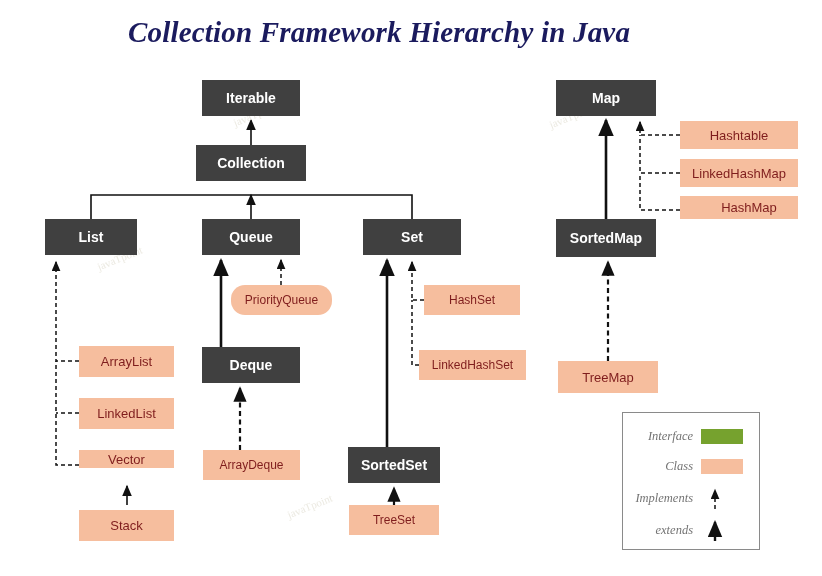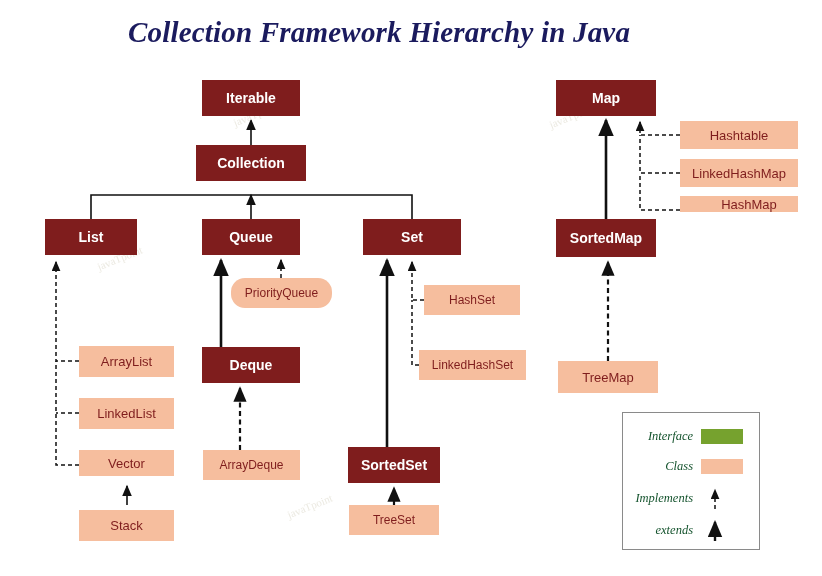--- a/index.html
+++ b/index.html
@@ -36,21 +36,21 @@
     box-sizing: border-box;
     display: flex;
     align-items: center;
     justify-content: center;
     text-align: center;
     font-size: 13px;
     color: #3b2a12;
     white-space: nowrap;
   }
   .iface {
-    background: #7f1d1d;
+    background: #404040;
     color: #ffffff;
     font-weight: bold;
     font-size: 14px;
   }
   .cls {
     background: #f6be9e;
     color: #7f1d1d;
     font-weight: normal;
     font-size: 13px;
   }
@@ -102,21 +102,21 @@
     display: flex;
     align-items: center;
   }
   .legend-label {
     width: 78px;
     text-align: right;
     padding-right: 8px;
     font-family: "Liberation Serif", serif;
     font-style: italic;
     font-size: 12.5px;
-    color: #14532d;
+    color: #737373;
     box-sizing: border-box;
   }
   .swatch {
     width: 42px;
     height: 15px;
   }
   .sw-iface { background: #76a22e; }
   .sw-cls { background: #f6be9e; }
   .legend-arrow {
     position: relative;
@@ -186,27 +186,27 @@
   <div class="node iface" style="left:45px;  top:219px; width:92px;  height:36px;">List</div>
   <div class="node iface" style="left:202px; top:219px; width:98px;  height:36px;">Queue</div>
   <div class="node iface" style="left:363px; top:219px; width:98px;  height:36px;">Set</div>
   <div class="node iface" style="left:556px; top:80px;  width:100px; height:36px;">Map</div>
   <div class="node iface" style="left:556px; top:219px; width:100px; height:38px;">SortedMap</div>
   <div class="node iface" style="left:202px; top:347px; width:98px;  height:36px;">Deque</div>
   <div class="node iface" style="left:348px; top:447px; width:92px;  height:36px;">SortedSet</div>
 
   <div class="node cls" style="left:680px; top:121px; width:118px; height:28px;">Hashtable</div>
   <div class="node cls" style="left:680px; top:159px; width:118px; height:28px;">LinkedHashMap</div>
-  <div class="node cls" style="left:680px; top:196px; width:118px; height:16px;padding-left:20px;">HashMap</div>
+  <div class="node cls" style="left:680px; top:196px; width:118px; height:23px;padding-left:20px;">HashMap</div>
   <div class="node cls" style="left:558px; top:361px; width:100px; height:32px;">TreeMap</div>
-  <div class="node cls" style="left:231px; top:278px; width:101px; height:30px; font-size:12px;border-radius:14px;">PriorityQueue</div>
+  <div class="node cls" style="left:231px; top:285px; width:101px; height:30px; font-size:12px;border-radius:14px;">PriorityQueue</div>
   <div class="node cls" style="left:203px; top:450px; width:97px;  height:30px; font-size:12px;">ArrayDeque</div>
   <div class="node cls" style="left:79px;  top:346px; width:95px;  height:31px;">ArrayList</div>
   <div class="node cls" style="left:79px;  top:398px; width:95px;  height:31px;">LinkedList</div>
-  <div class="node cls" style="left:79px;  top:450px; width:95px;  height:26px;">Vector</div>
+  <div class="node cls" style="left:79px;  top:450px; width:95px;  height:18px;">Vector</div>
   <div class="node cls" style="left:79px;  top:510px; width:95px;  height:31px;">Stack</div>
   <div class="node cls" style="left:424px; top:285px; width:96px;  height:30px; font-size:12px;">HashSet</div>
   <div class="node cls" style="left:419px; top:350px; width:107px; height:30px; font-size:12px;">LinkedHashSet</div>
   <div class="node cls" style="left:349px; top:505px; width:90px;  height:30px; font-size:12px;">TreeSet</div>
 
   <div id="legend">
     <div class="legend-row" style="top:10px;">
       <span class="legend-label">Interface</span>
       <span class="swatch sw-iface"></span>
     </div>

